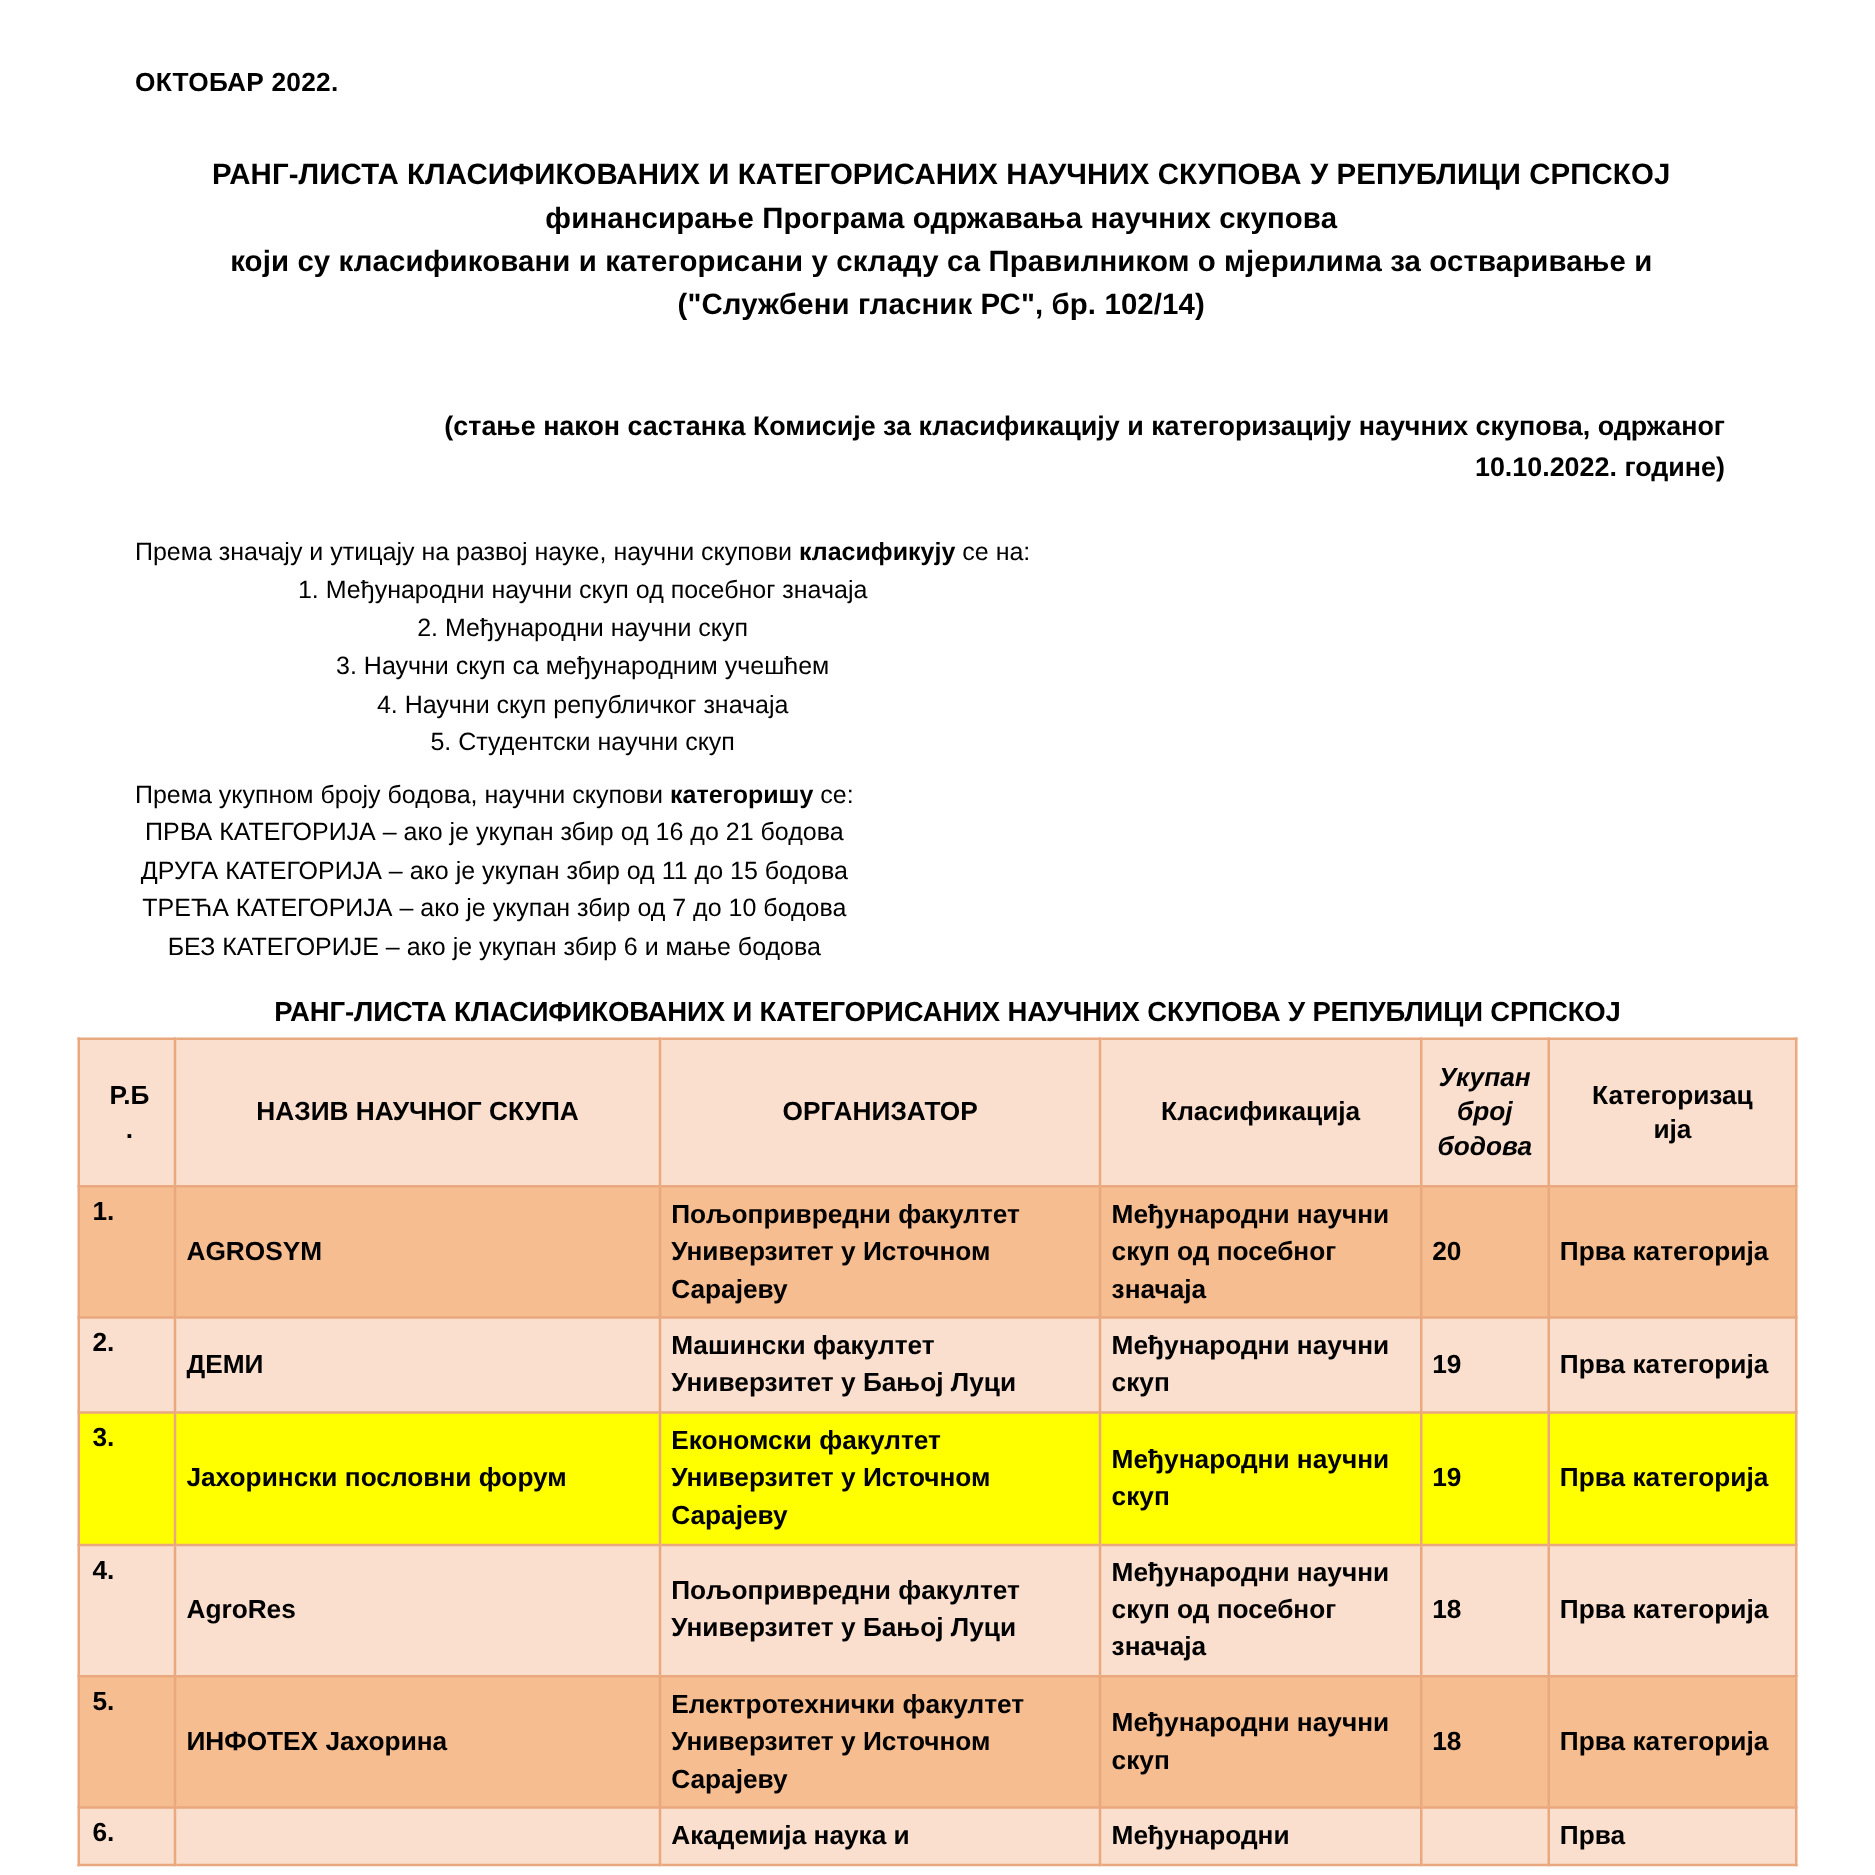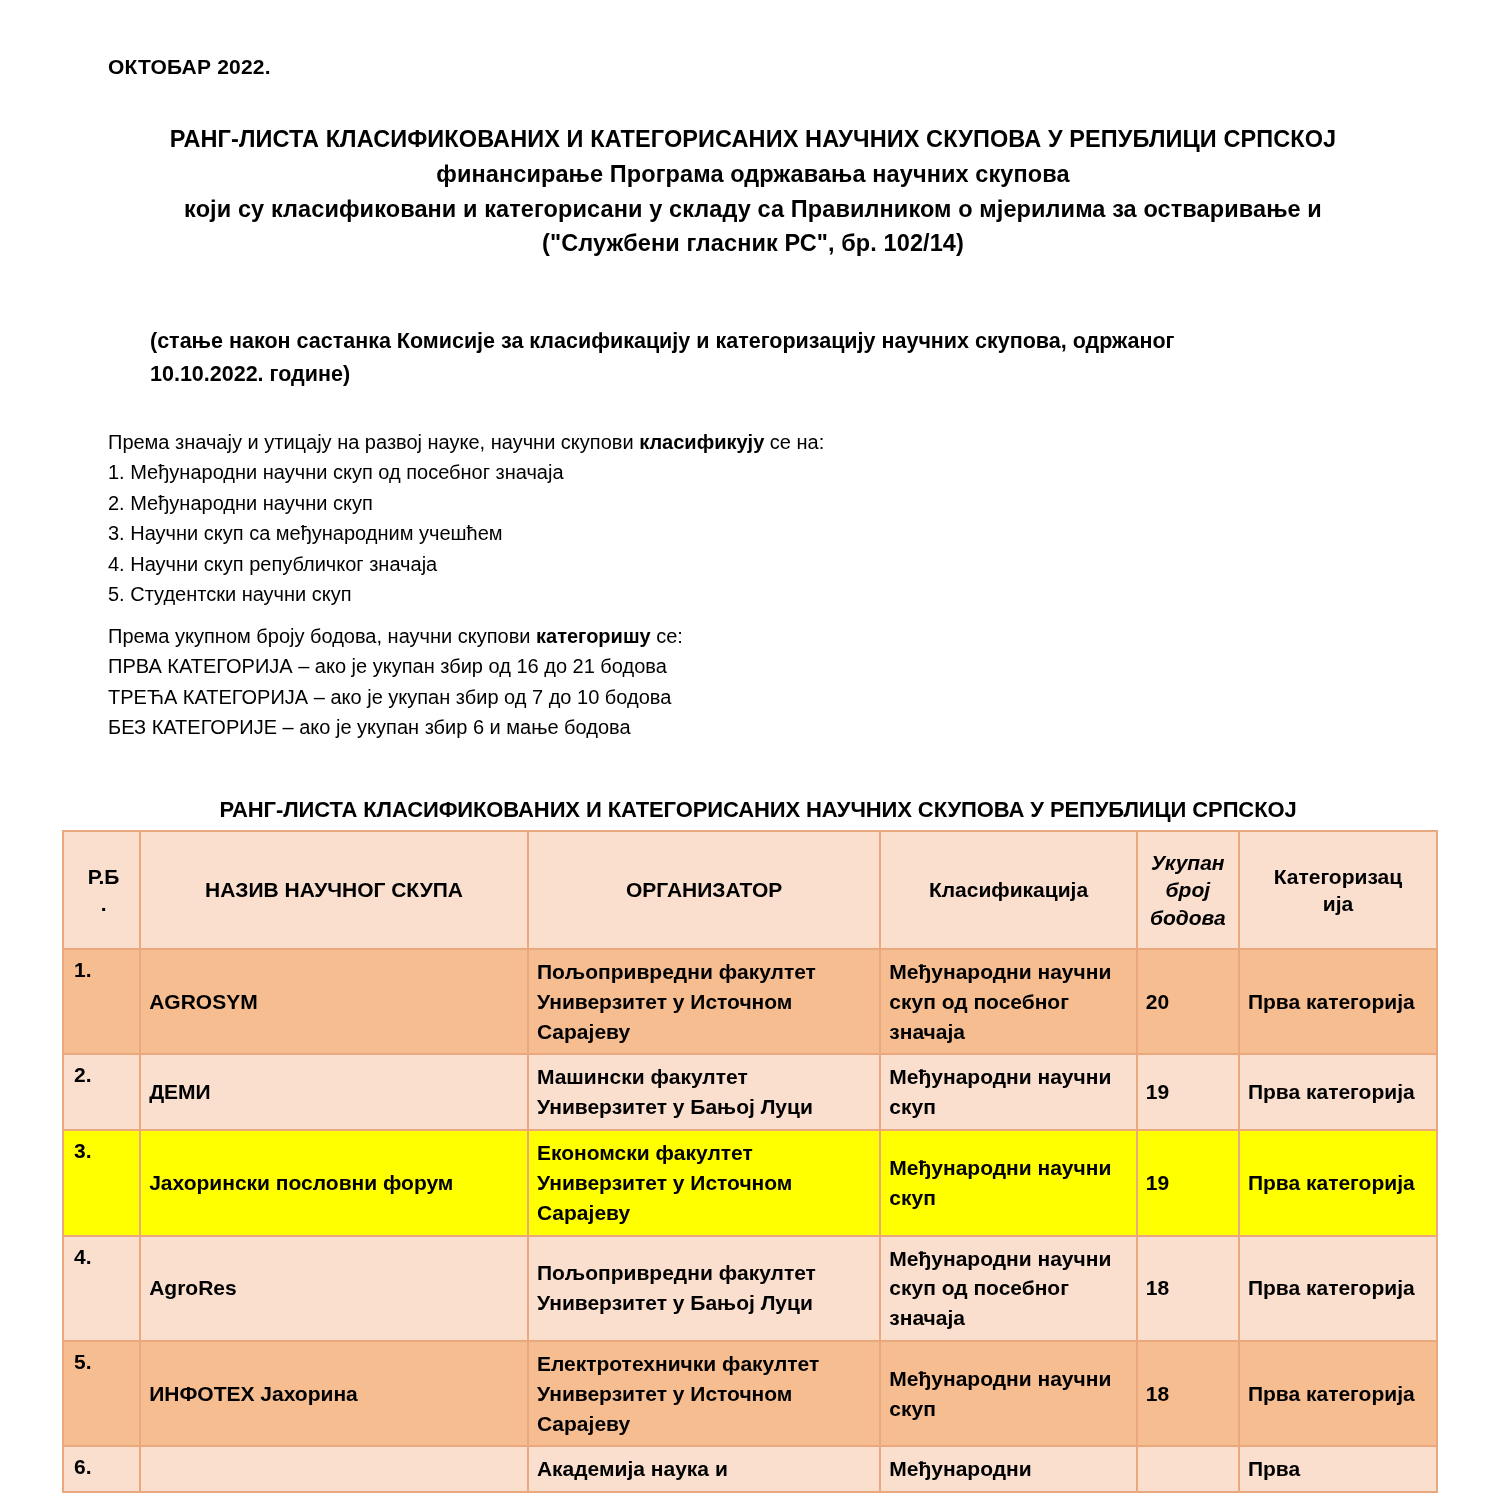--- a/index.html
+++ b/index.html
@@ -48,37 +48,37 @@
   .title-line-1 { font-size: 23.5px; }
   .title-line-2 { font-size: 23.5px; }
   .title-line-3 { font-size: 23.5px; }
   .title-line-4 { font-size: 23.5px; }
 
   .subtitle-block {
     position: absolute;
     left: 150px;
     top: 325px;
     width: 1230px;
-    text-align: left;
+    text-align: right;
     font-weight: bold;
     font-size: 21.5px;
     line-height: 1.55;
   }
 
   
   .body-block {
     position: absolute;
     left: 108px;
     font-size: 20px;
     line-height: 1.52;
   }
   .block-classify { top: 427px; }
   .block-categorize { top: 621px; }
   .body-block .lead { margin: 0; }
-  .body-block .item { margin: 0; }
+  .body-block .item { margin: 0; text-align: center; }
   .body-block b { font-weight: bold; }
 
   
   .table-heading {
     position: absolute;
     left: 108px;
     top: 797px;
     width: 1300px;
     font-size: 22px;
     font-weight: bold;
@@ -175,20 +175,21 @@
     <div class="item">1. Међународни научни скуп од посебног значаја</div>
     <div class="item">2. Међународни научни скуп</div>
     <div class="item">3. Научни скуп са међународним учешћем</div>
     <div class="item">4. Научни скуп републичког значаја</div>
     <div class="item">5. Студентски научни скуп</div>
   </div>
 
   <div class="body-block block-categorize">
     <div class="lead"><span>Према укупном броју бодова, научни скупови </span><b>категоришу</b><span> се:</span></div>
     <div class="item">ПРВА КАТЕГОРИЈА – ако је укупан збир од 16 до 21 бодова</div>
+    <div class="item">ДРУГА КАТЕГОРИЈА – ако је укупан збир од 11 до 15 бодова</div>
     <div class="item">ТРЕЋА КАТЕГОРИЈА – ако је укупан збир од 7 до 10 бодова</div>
     <div class="item">БЕЗ КАТЕГОРИЈЕ – ако је укупан збир 6 и мање бодова</div>
   </div>
 
   <div class="table-heading">РАНГ-ЛИСТА КЛАСИФИКОВАНИХ И КАТЕГОРИСАНИХ НАУЧНИХ СКУПОВА У РЕПУБЛИЦИ СРПСКОЈ</div>
 
   <table class="rank-table">
     <colgroup>
       <col class="col-num">
       <col class="col-name">

